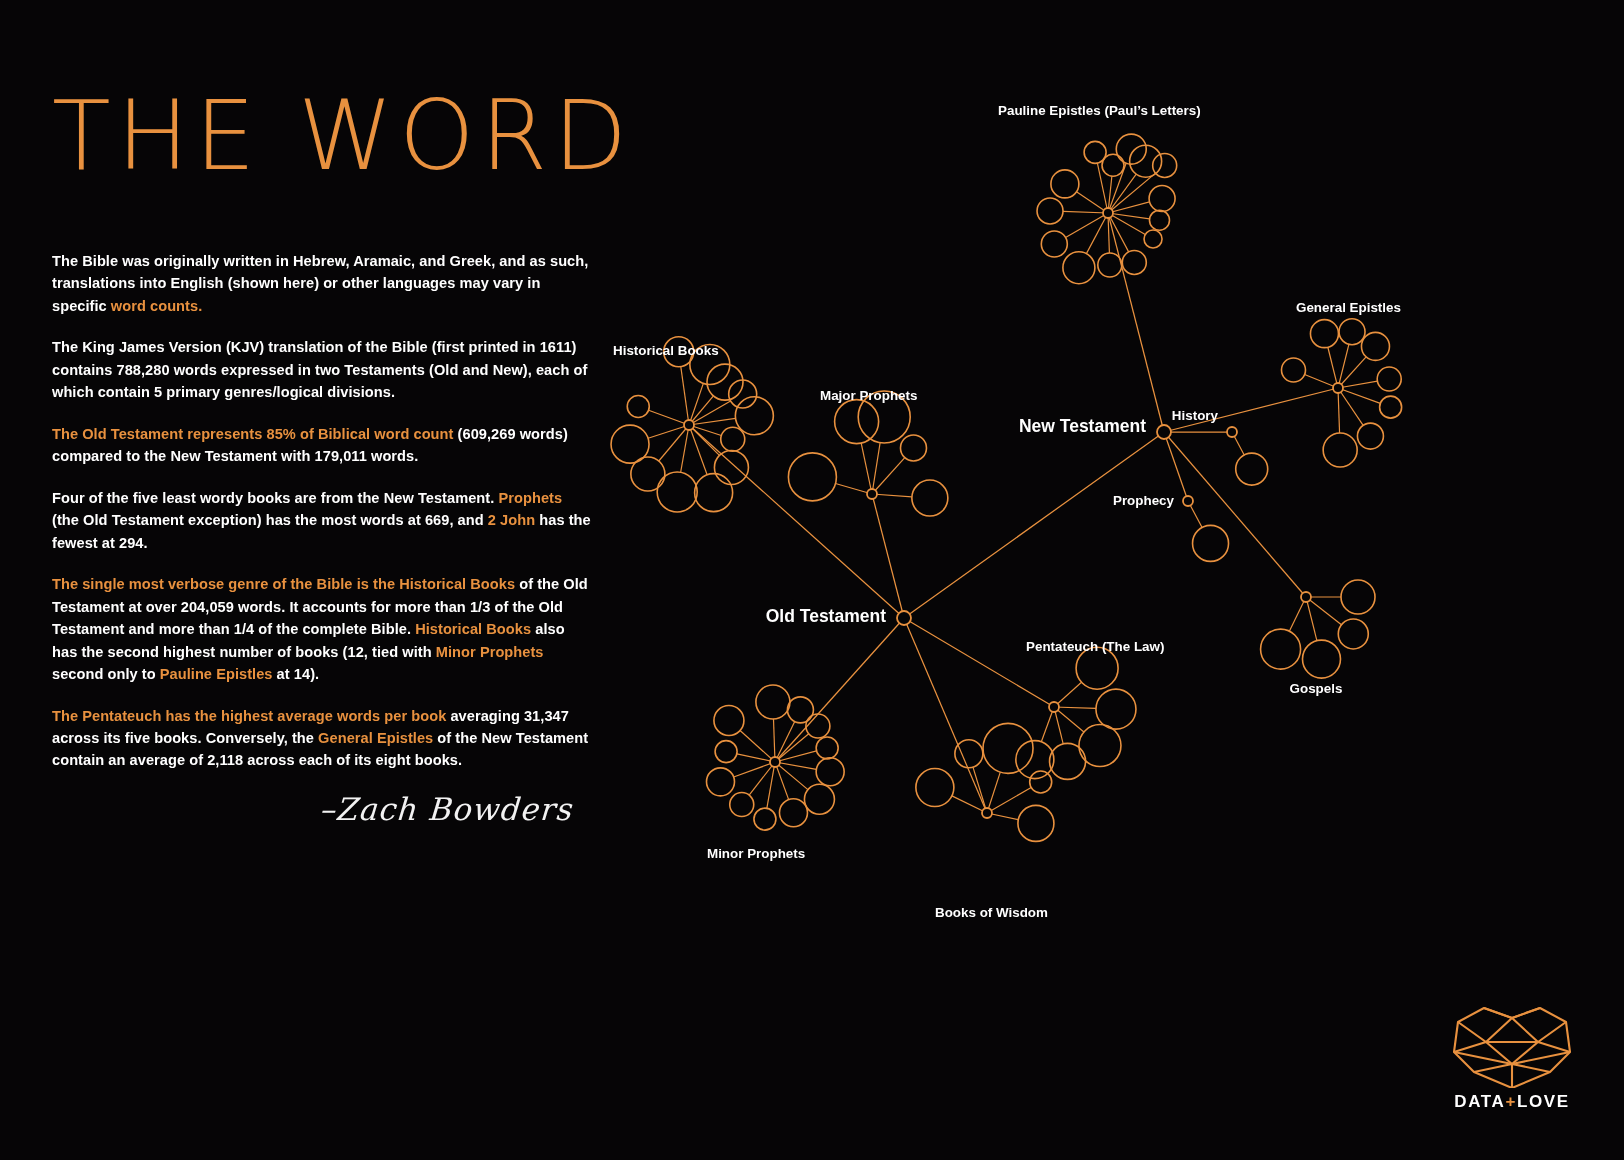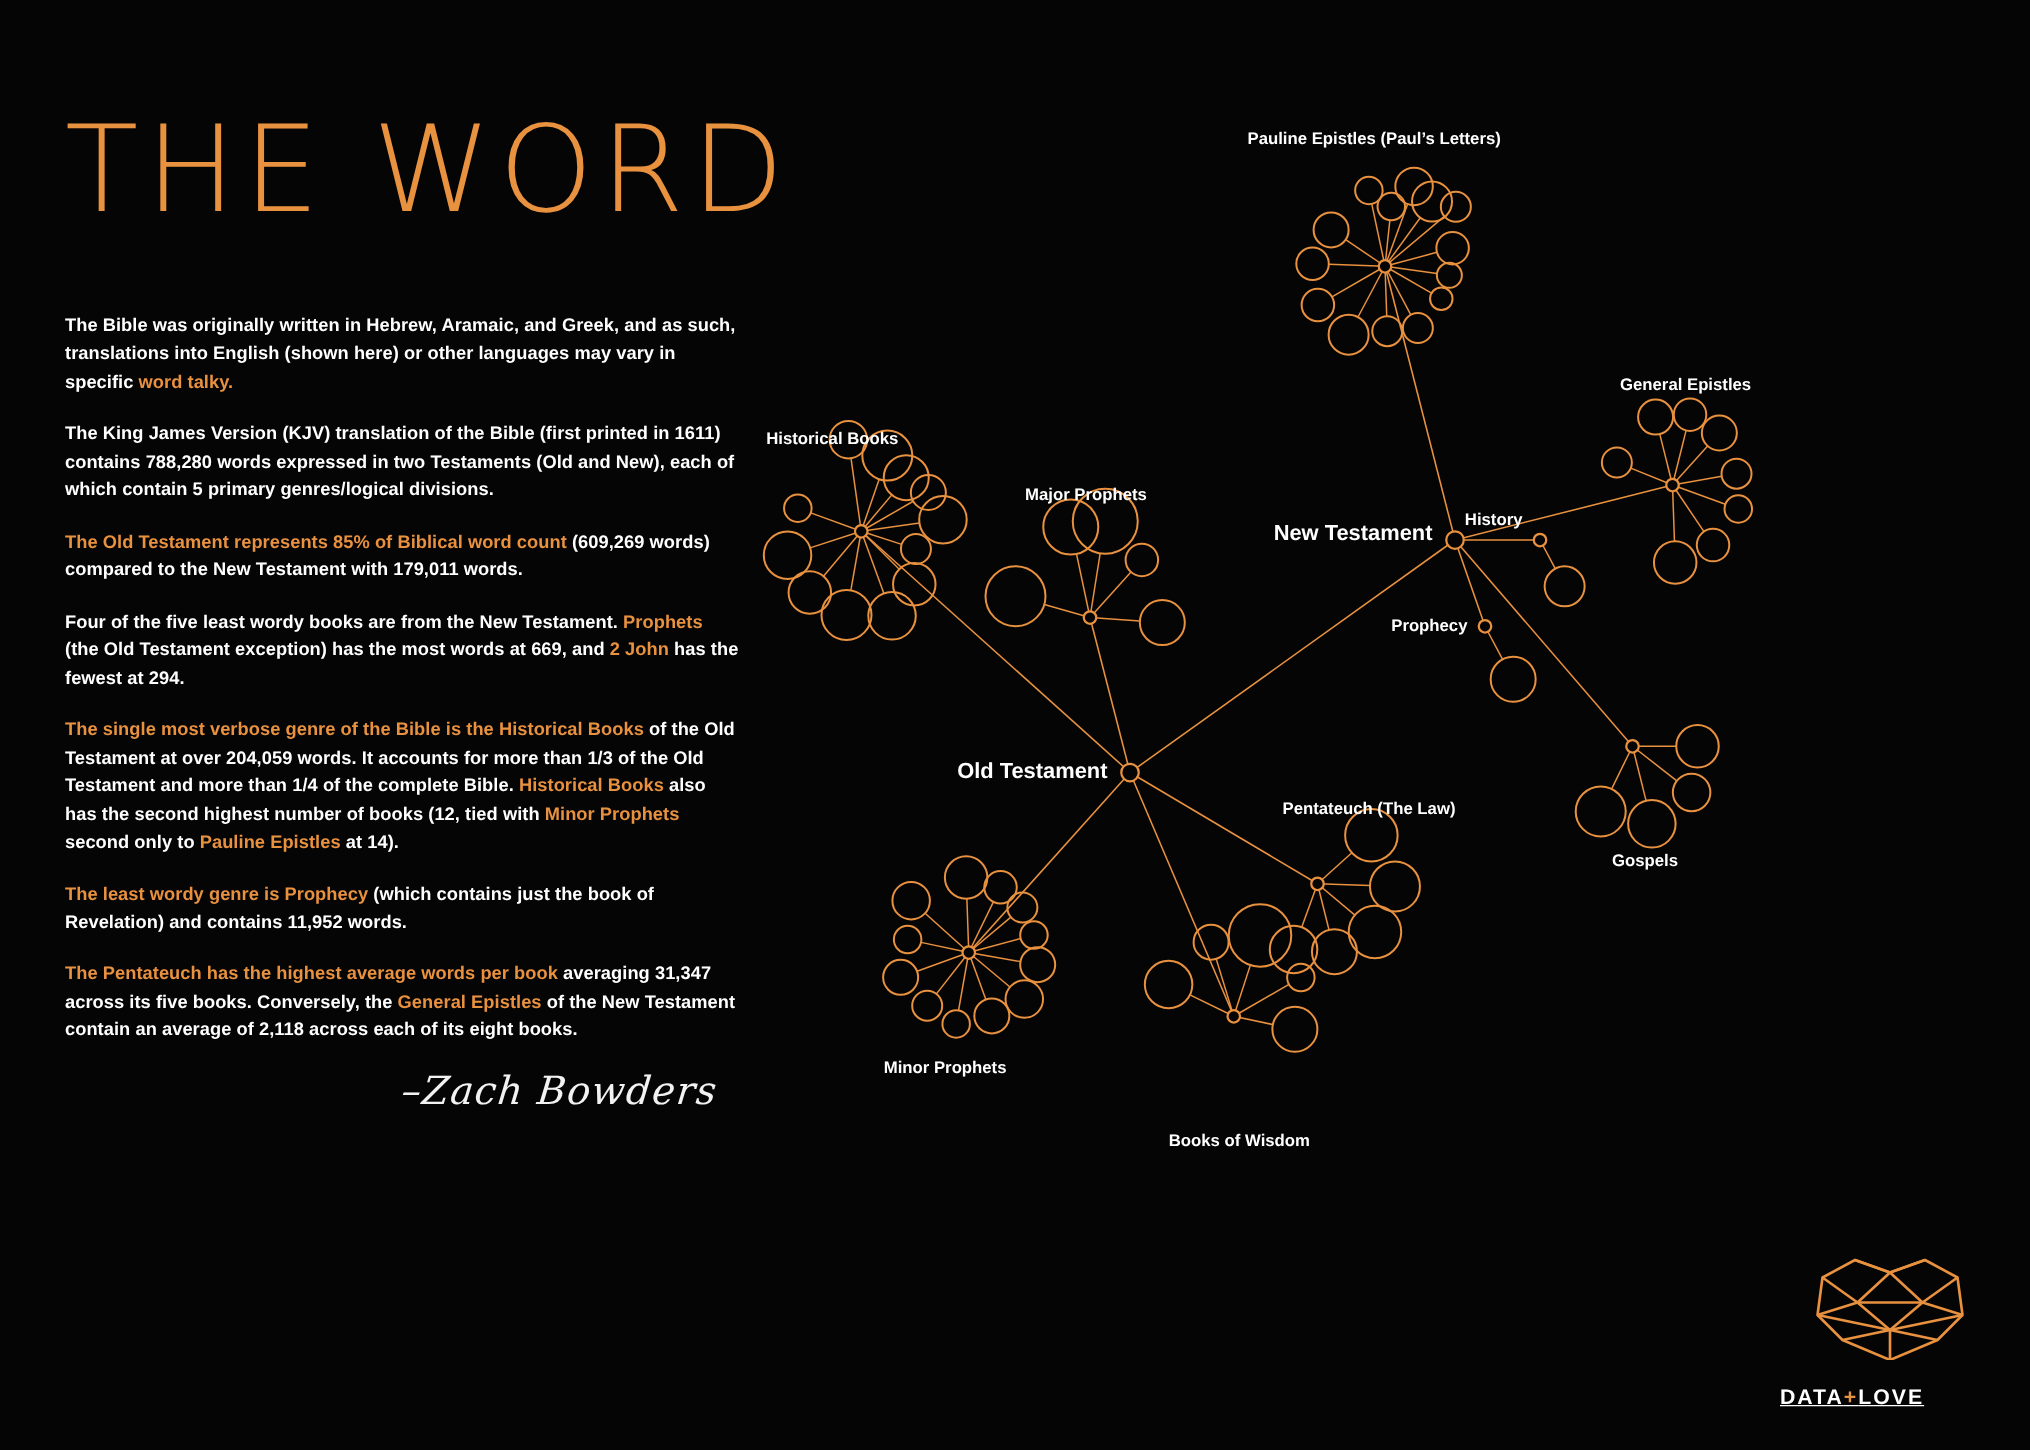--- a/index.html
+++ b/index.html
@@ -52,41 +52,39 @@
     fill:#ffffff;
     font-family:"Liberation Sans",sans-serif;
     font-weight:bold;
   }
   .lbl-genre{font-size:13.4px;}
   .lbl-test{font-size:17.5px;}
 
   
   #logo{position:absolute;left:1424px;top:996px;width:176px;height:128px;}
   #logo-word{
-    position:absolute;left:0;top:112px;width:176px;text-align:left;
+    position:absolute;left:0;top:96px;width:176px;text-align:center;
     font-size:17px;font-weight:bold;letter-spacing:1.6px;color:#ffffff;
     font-family:"Liberation Sans",sans-serif;
-    text-decoration:underline;
   }
   #logo-word .plus{color:#e8913f;}
 </style>
 </head>
 <body>
 
 <div id="poster">
 
   <div id="copy">
     <h1 id="title">THE WORD</h1>
     <div id="paras">
-        <p class="para"><span>The Bible was originally written in Hebrew, Aramaic, and Greek, and as such, translations into English (shown here) or other languages may vary in specific </span><span class="hl">word talky.</span></p>
+        <p class="para"><span>The Bible was originally written in Hebrew, Aramaic, and Greek, and as such, translations into English (shown here) or other languages may vary in specific </span><span class="hl">word counts.</span></p>
         <p class="para"><span>The King James Version (KJV) translation of the Bible (first printed in 1611) contains 788,280 words expressed in two Testaments (Old and New), each of which contain 5 primary genres/logical divisions.</span></p>
         <p class="para"><span class="hl">The Old Testament represents 85% of Biblical word count</span><span> (609,269 words) compared to the New Testament with 179,011 words.</span></p>
         <p class="para"><span>Four of the five least wordy books are from the New Testament. </span><span class="hl">Prophets</span><span> (the Old Testament exception) has the most words at 669, and </span><span class="hl">2 John</span><span> has the fewest at 294.</span></p>
         <p class="para"><span class="hl">The single most verbose genre of the Bible is the Historical Books</span><span> of the Old Testament at over 204,059 words. It accounts for more than 1/3 of the Old Testament and more than 1/4 of the complete Bible. </span><span class="hl">Historical Books</span><span> also has the second highest number of books (12, tied with </span><span class="hl">Minor Prophets</span><span> second only to </span><span class="hl">Pauline Epistles</span><span> at 14).</span></p>
-        <p class="para"><span class="hl">The least wordy genre is Prophecy</span><span> (which contains just the book of Revelation) and contains 11,952 words.</span></p>
         <p class="para"><span class="hl">The Pentateuch has the highest average words per book</span><span> averaging 31,347 across its five books. Conversely, the </span><span class="hl">General Epistles</span><span> of the New Testament contain an average of 2,118 across each of its eight books.</span></p>
       </div>
     <div id="signature">–Zach Bowders</div>
   </div>
 
   <div id="diagram">
     <svg id="net" width="1064" height="1000" viewBox="0 0 1064 1000">
         <g>
           <line x1="344" y1="618" x2="604" y2="432" stroke="#e8913f" stroke-width="1.25"></line>
           <line x1="344" y1="618" x2="129" y2="425" stroke="#e8913f" stroke-width="1.25"></line>

